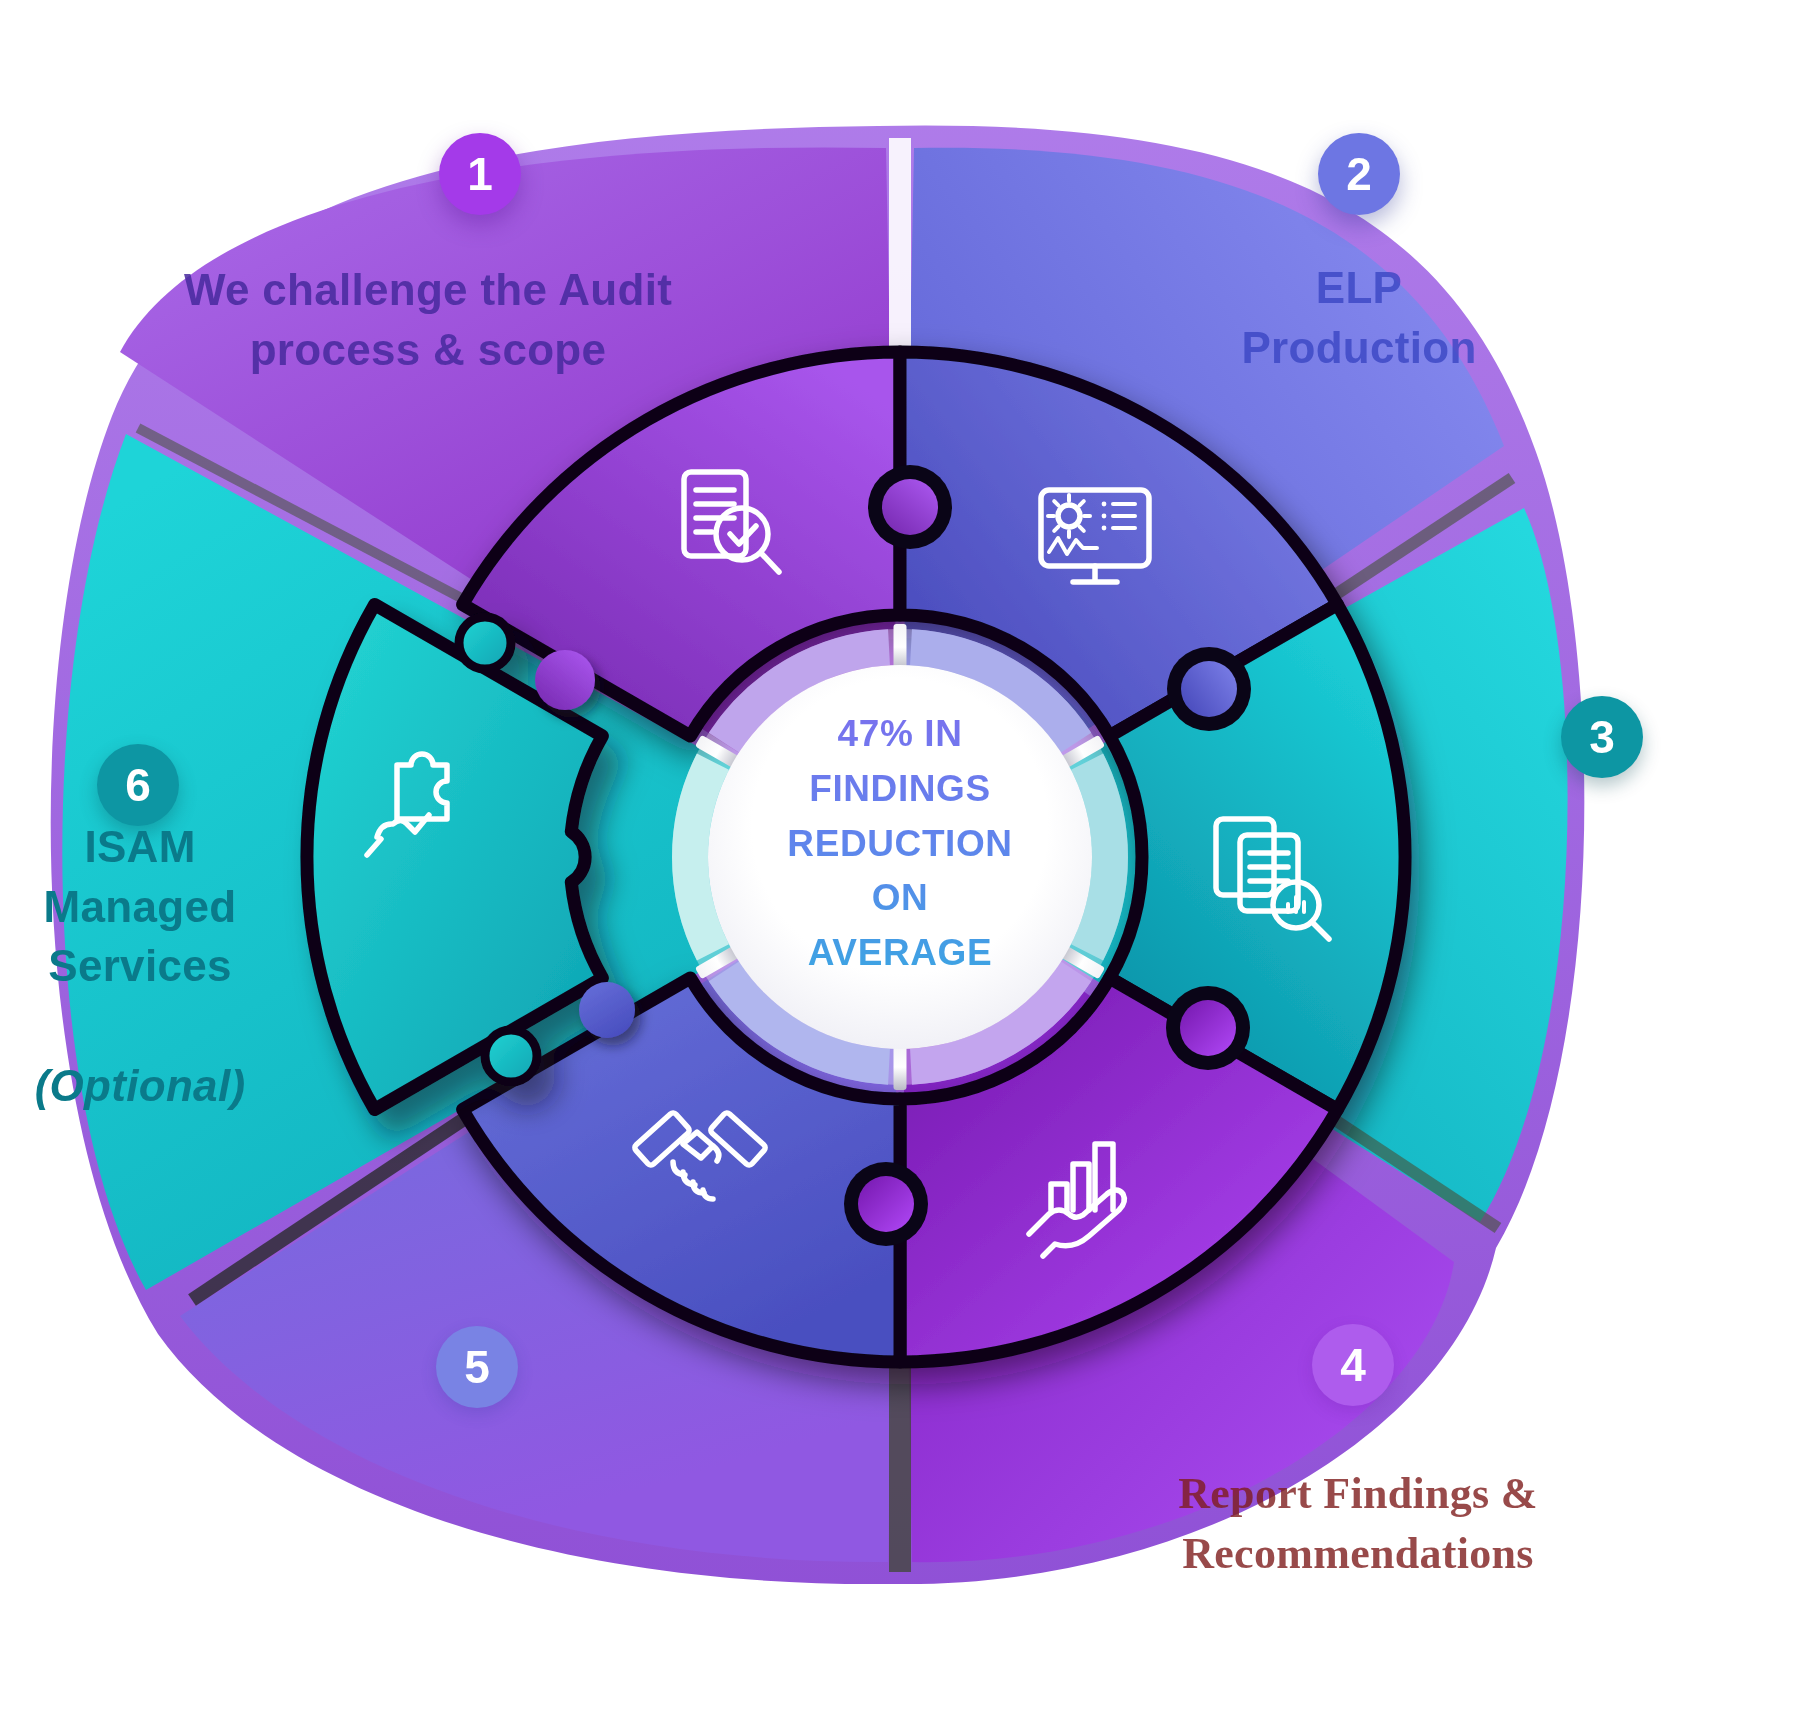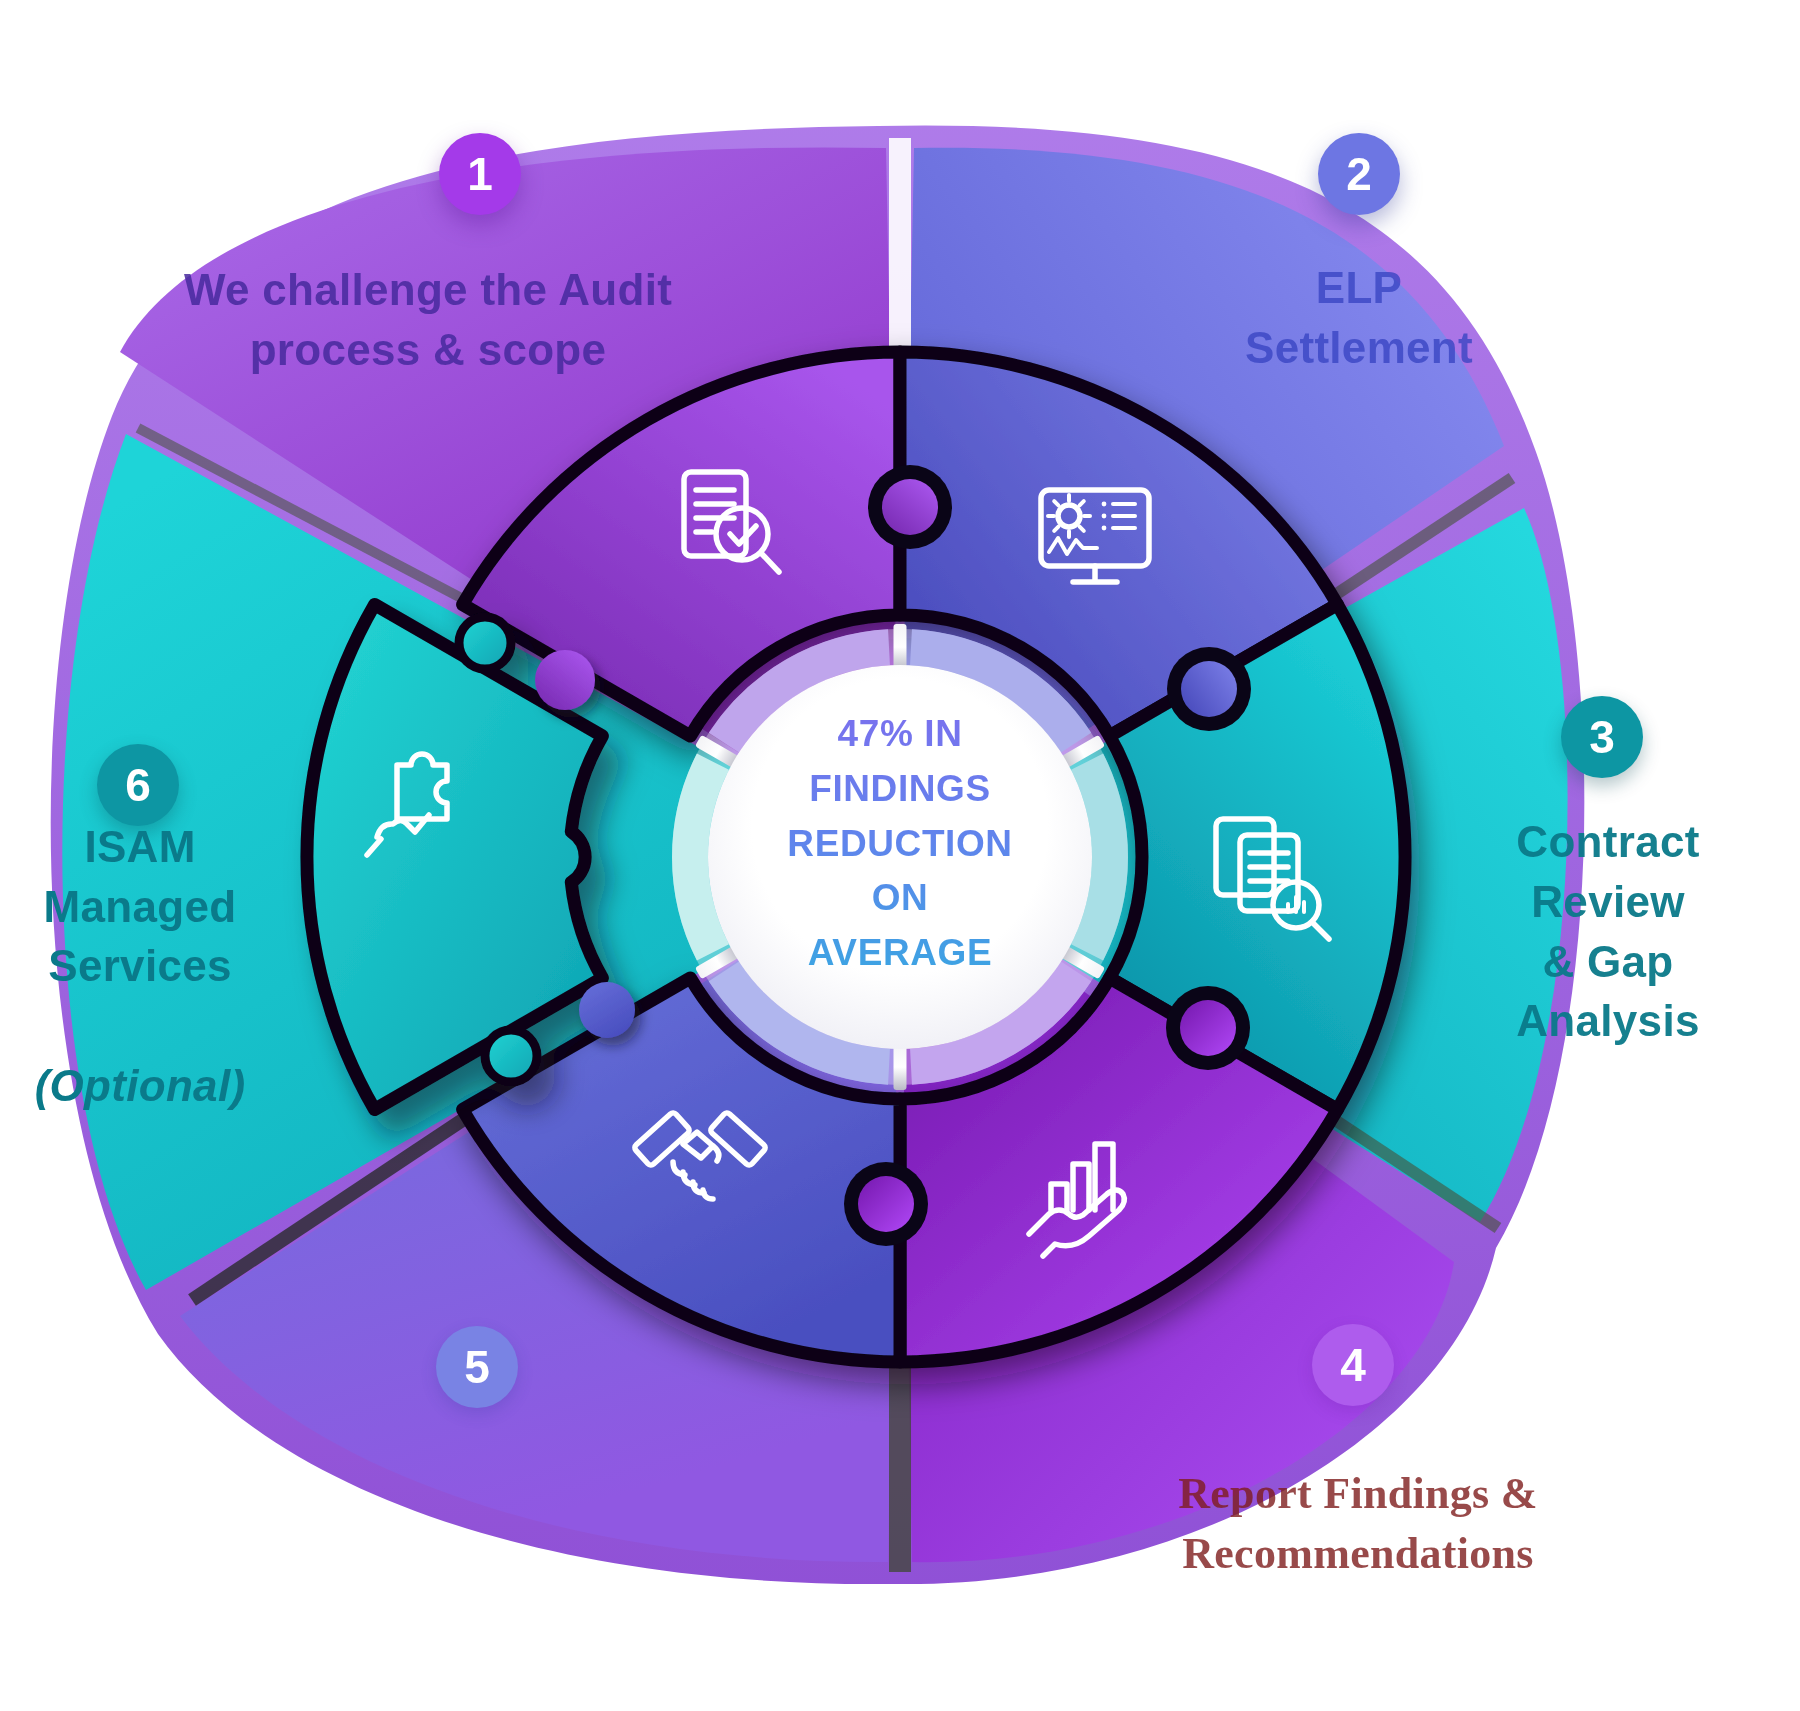--- a/index.html
+++ b/index.html
@@ -262,25 +262,21 @@
   <div class="badge badge-1">1</div>
   <div class="badge badge-2">2</div>
   <div class="badge badge-3">3</div>
   <div class="badge badge-4">4</div>
   <div class="badge badge-5">5</div>
   <div class="badge badge-6">6</div>
 
   <div class="label label-1">We challenge the Audit
 process &amp; scope</div>
   <div class="label label-2">ELP
-Settlement</div>
-  <div class="label label-3">Contract
-Review
-&amp; Gap
-Analysis</div>
+Production</div>
   <div class="label label-4">Report Findings &amp;
 Recommendations</div>
   <div class="label label-6">
     <span style="display:block">ISAM
 Managed
 Services</span>
     <span class="opt" style="display:block">(Optional)</span>
   </div>
 
   <div class="center-headline">47% IN

